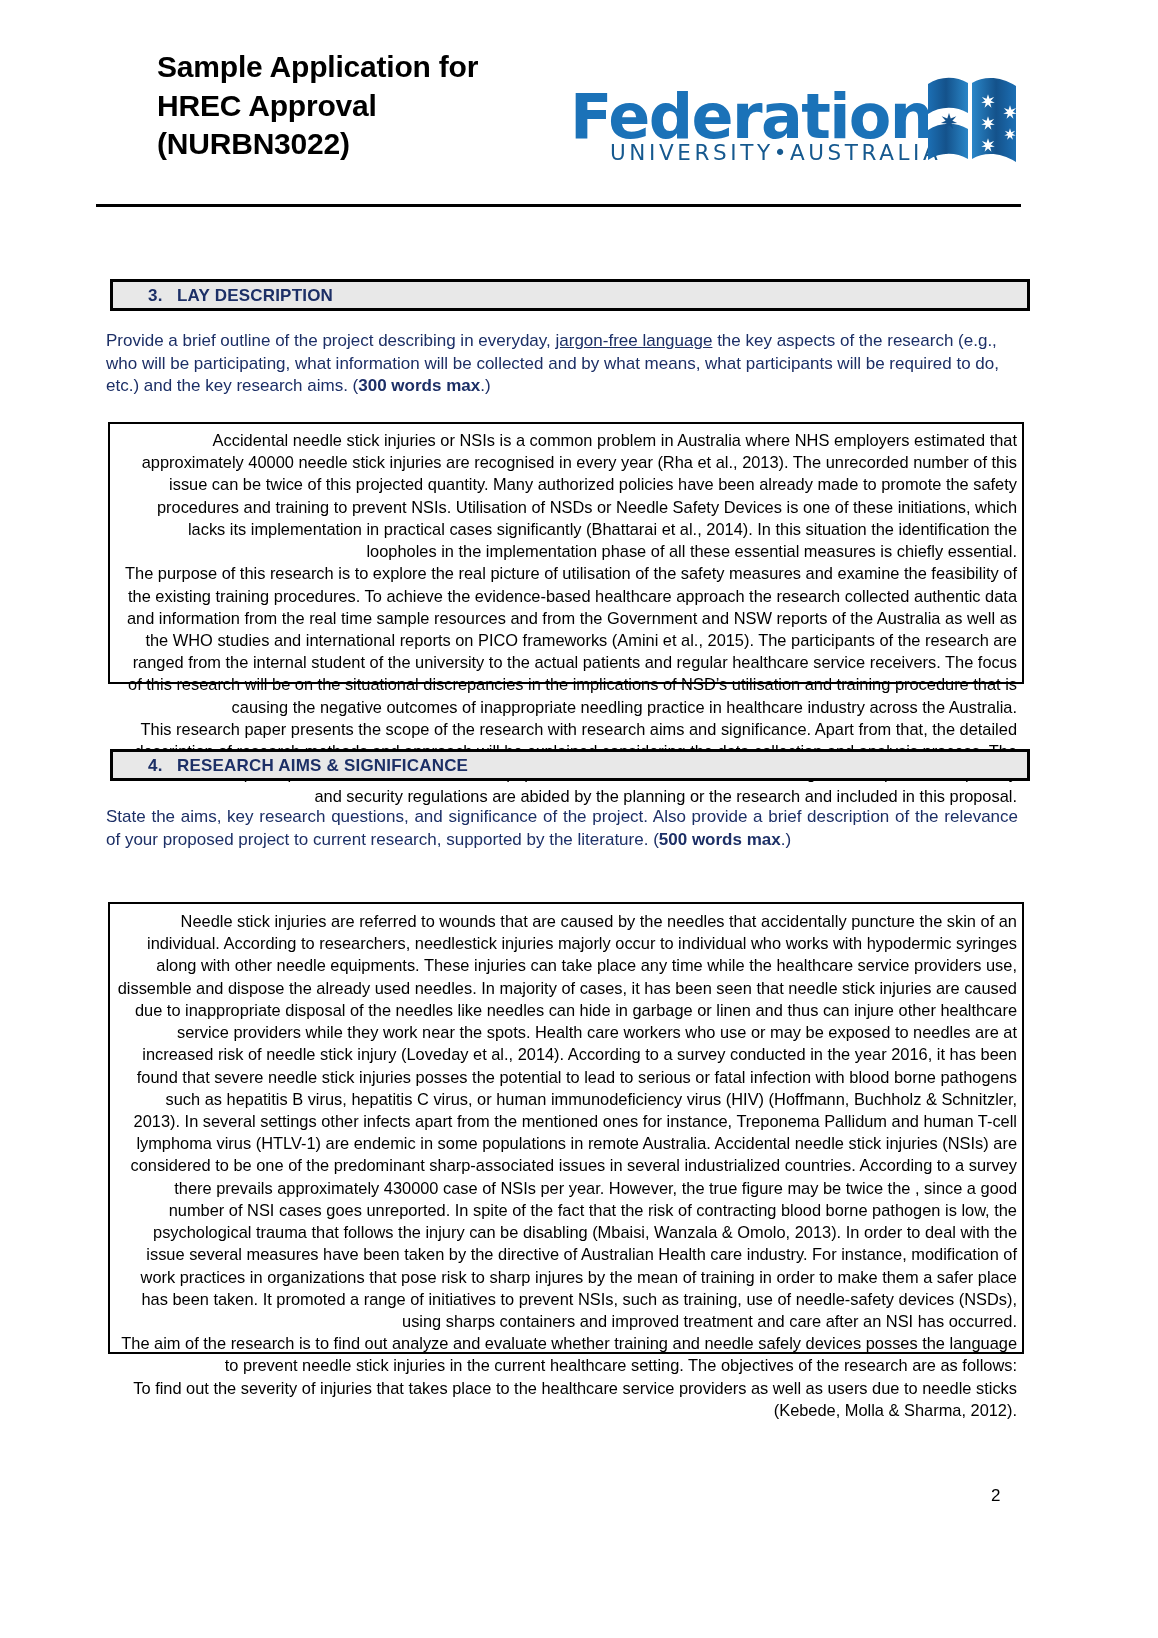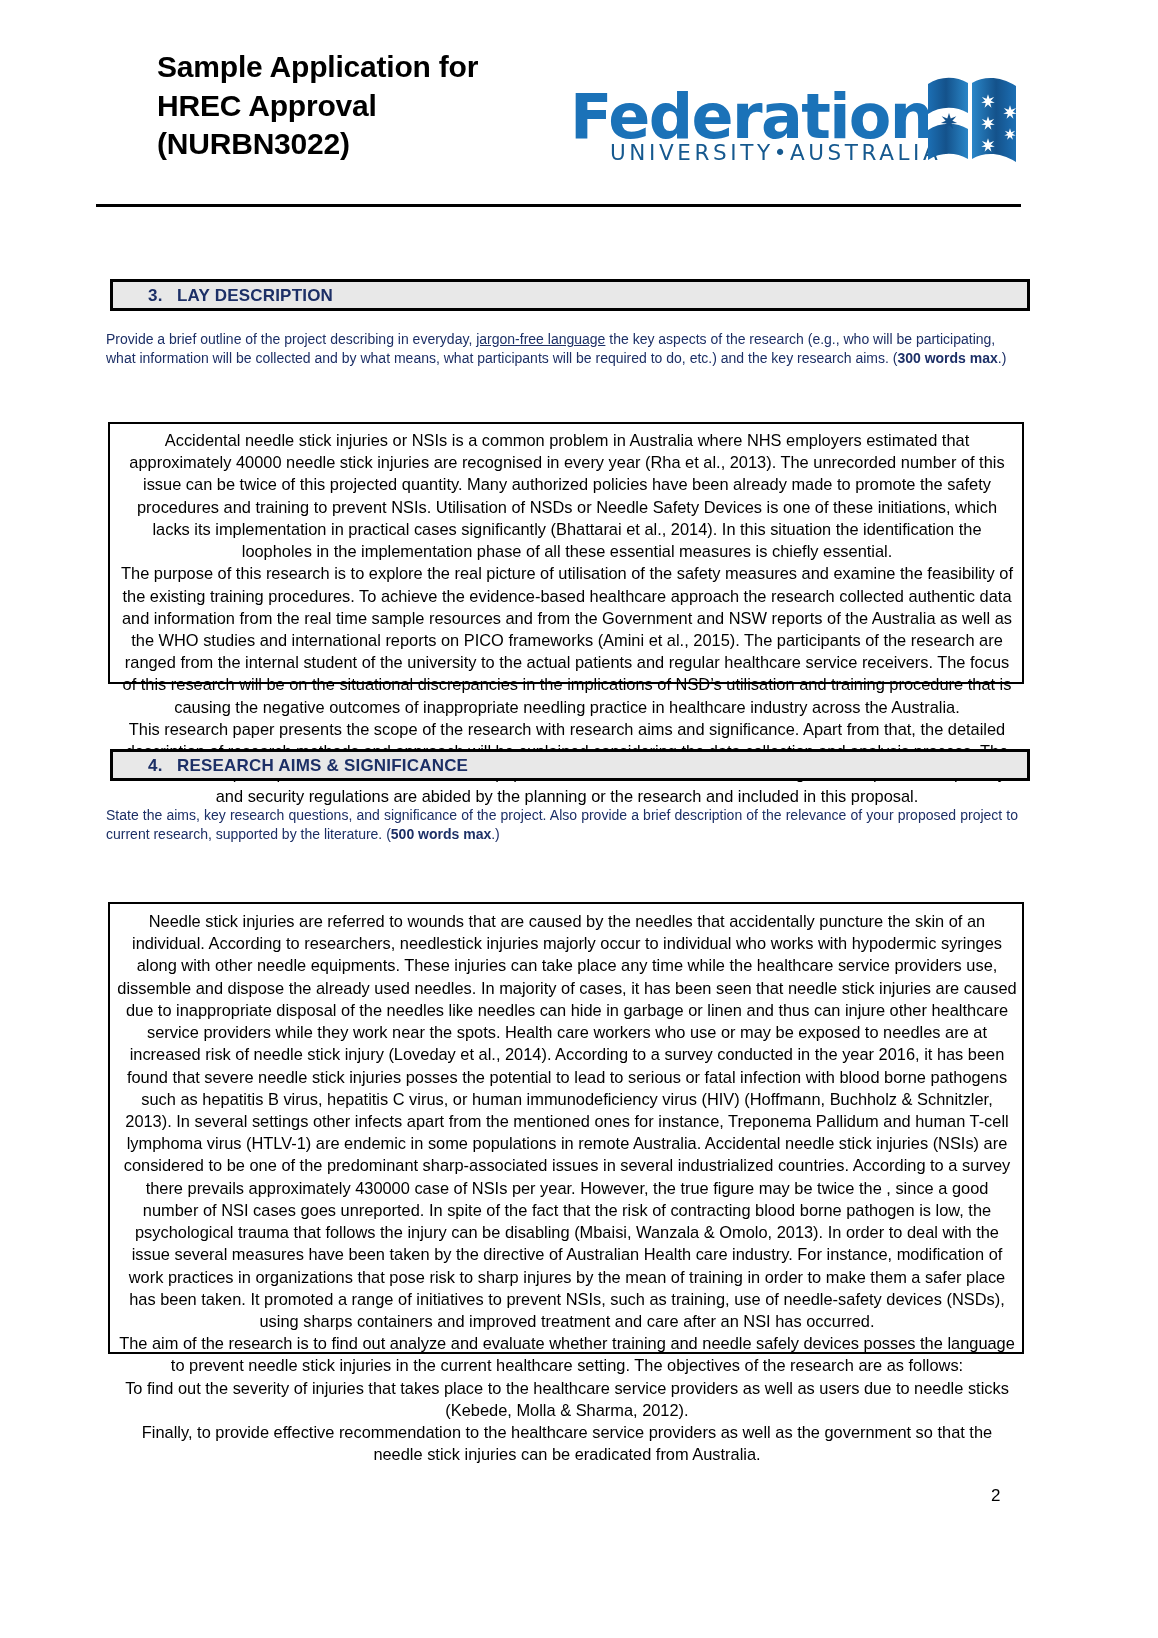--- a/index.html
+++ b/index.html
@@ -87,39 +87,39 @@
     font-size: 17px;
     font-weight: bold;
     letter-spacing: 0.2px;
     white-space: nowrap;
   }
 
   
   .instr {
     position: absolute;
     color: #1c2f66;
-    font-size: 14px;
+    font-size: 17px;
     line-height: 1.33;
   }
   .instr b { font-weight: bold; }
   .instr u { text-decoration: underline; }
 
   
   .ansbox {
     position: absolute;
     border: 2px solid #000;
     box-sizing: border-box;
     background: transparent;
   }
   .anstext {
     position: absolute;
     font-size: 16.4px;
     line-height: 1.355;
     color: #000;
-    text-align: center;
+    text-align: right;
   }
   .anstext p { margin: 0; }
 
   .pagenum {
     position: absolute;
     font-size: 17px;
     color: #000;
   }
 </style>
 </head>
@@ -203,18 +203,17 @@
   <div class="sec-bar-label" style="left:177px; top:756px;">RESEARCH AIMS &amp; SIGNIFICANCE</div>
 
   <div class="instr" style="left:106px; top:806px; width:912px; text-align:justify;">State the aims, key research questions, and significance of the project. Also provide a brief description of the relevance of your proposed project to current research, supported by the literature. (<b>500 words max</b>.)</div>
 
   <div class="ansbox" style="left:108px; top:902px; width:916px; height:452px;"></div>
 
   <div class="anstext" style="left:117px; top:910px; width:900px;">
     <p>Needle stick injuries are referred to wounds that are caused by the needles that accidentally puncture the skin of an individual. According to researchers, needlestick injuries majorly occur to individual who works with hypodermic syringes along with other needle equipments. These injuries can take place any time while the healthcare service providers use, dissemble and dispose the already used needles. In majority of cases, it has been seen that needle stick injuries are caused due to inappropriate disposal of the needles like needles can hide in garbage or linen and thus can injure other healthcare service providers while they work near the spots. Health care workers who use or may be exposed to needles are at increased risk of needle stick injury (Loveday et al., 2014). According to a survey conducted in the year 2016, it has been found that severe needle stick injuries posses the potential to lead to serious or fatal infection with blood borne pathogens such as hepatitis B virus, hepatitis C virus, or human immunodeficiency virus (HIV) (Hoffmann, Buchholz &amp; Schnitzler, 2013). In several settings other infects apart from the mentioned ones for instance, Treponema Pallidum and human T-cell lymphoma virus (HTLV-1) are endemic in some populations in remote Australia. Accidental needle stick injuries (NSIs) are considered to be one of the predominant sharp-associated issues in several industrialized countries. According to a survey there prevails approximately 430000 case of NSIs per year. However, the true figure may be twice the , since a good number of NSI cases goes unreported.  In spite of the fact that the risk of contracting blood borne pathogen is low, the psychological trauma that follows the injury can be disabling (Mbaisi, Wanzala &amp; Omolo, 2013). In order to deal with the issue several measures have been taken by the directive of Australian Health care industry. For instance, modification of work practices in organizations that pose risk to sharp injures by the mean of training in order to make them a safer place has been taken. It promoted a range of initiatives to prevent NSIs, such as training, use of needle-safety devices (NSDs), using sharps containers and improved treatment and care after an NSI has occurred.</p>
     <p>The aim of the research is to find out analyze and evaluate whether training and needle safely devices posses the language to prevent needle stick injuries in the current healthcare setting. The objectives of the research are as follows:</p>
     <p>To find out the severity of injuries that takes place to the healthcare service providers as well as users due to needle sticks (Kebede, Molla &amp; Sharma, 2012).</p>
-    <p>Finally, to provide effective recommendation to the healthcare service providers as well as the government so that the needle stick injuries can be eradicated from Australia.</p>
   </div>
 
   <div class="pagenum" style="left:991px; top:1486px;">2</div>
 
 </div>
 
 </body></html>

